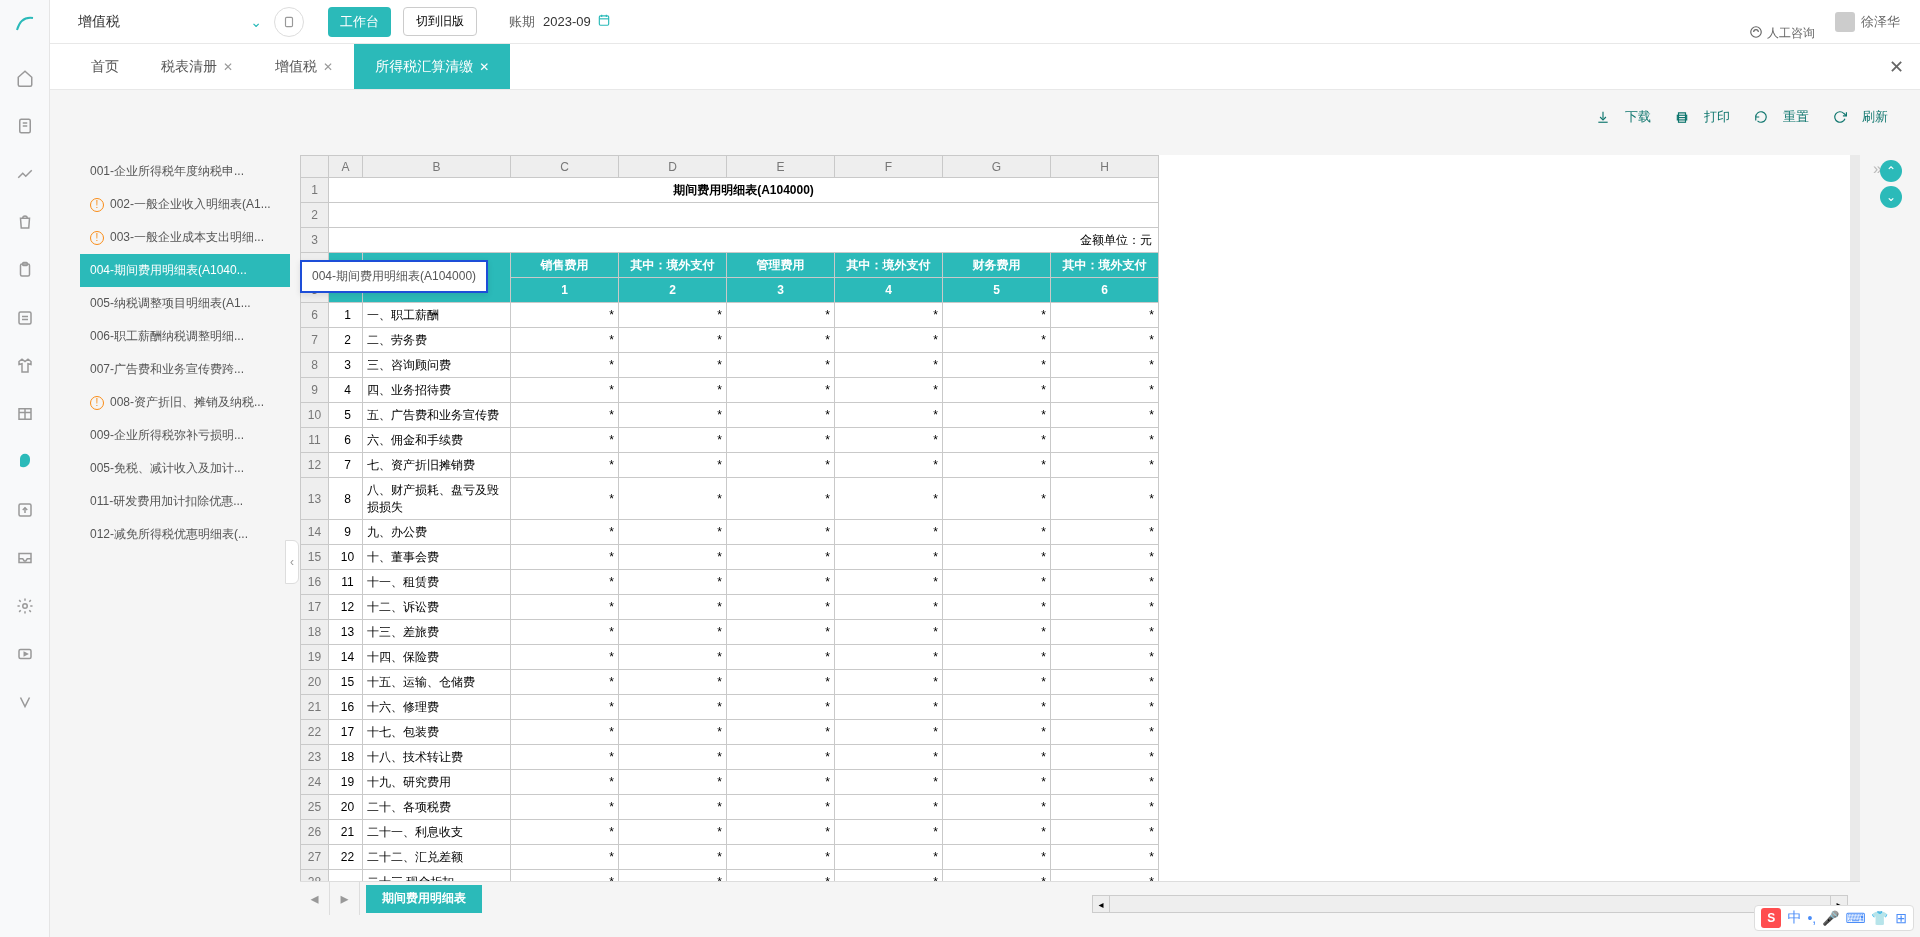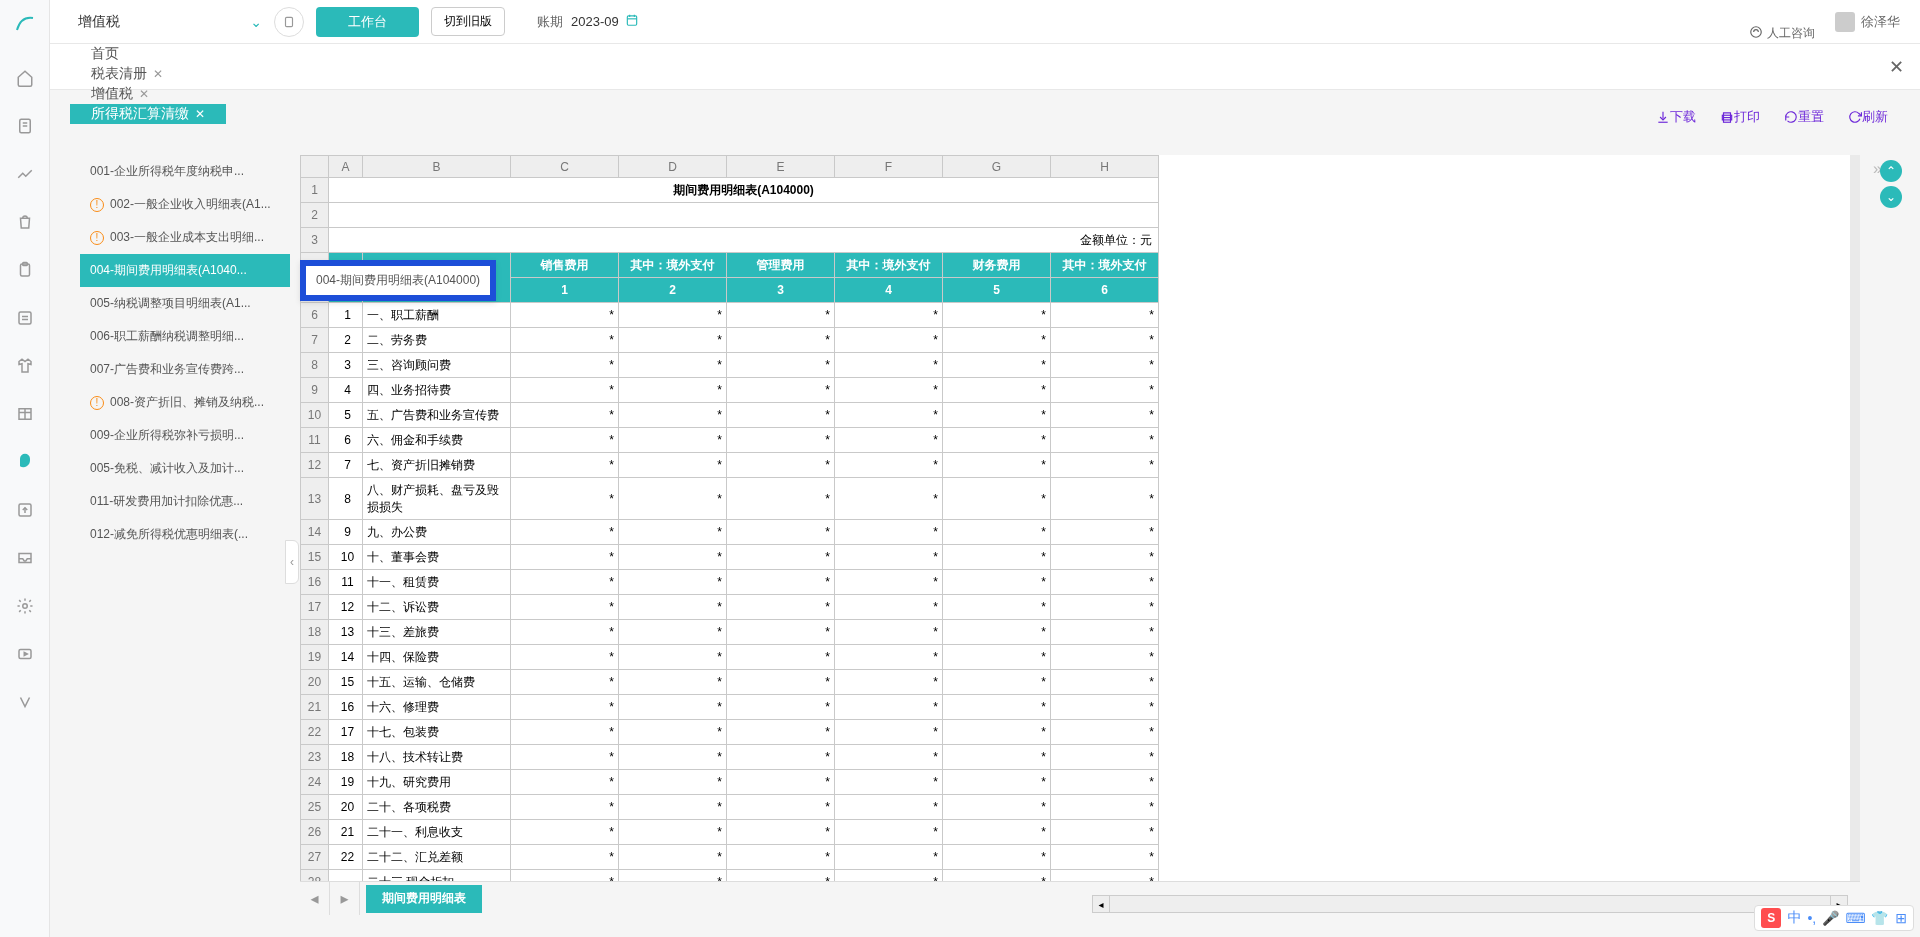--- a/index.html
+++ b/index.html
@@ -8,21 +8,21 @@
 
 .left-sidebar { position: absolute; left: 0; top: 0; width: 50px; height: 937px; background: #f8f9fa; border-right: 1px solid #e5e5e5; display: flex; flex-direction: column; align-items: center; padding-top: 12px; gap: 24px; }
 .left-sidebar .logo { color: #2bbab9; font-size: 22px; }
 .left-sidebar .side-icon { color: #999; font-size: 18px; cursor: pointer; width: 24px; height: 24px; display: flex; align-items: center; justify-content: center; }
 .left-sidebar .side-icon.active { color: #2bbab9; }
 
 
 .top-header { position: absolute; left: 50px; top: 0; right: 0; height: 44px; background: #fff; border-bottom: 1px solid #e8e8e8; display: flex; align-items: center; padding: 0 20px; }
 .tax-select { color: #333; font-size: 14px; padding: 4px 8px; display: flex; align-items: center; gap: 8px; min-width: 200px; }
 .tax-select .chev { color: #2bbab9; }
-.workbench-btn { background: #2bbab9; color: #fff; border: none; padding: 6px 32px; border-radius: 4px; font-size: 13px; margin-left: 8px; cursor: pointer; }
+.workbench-btn { background: #2bbab9; color: #fff; border: none; padding: 6px 12px; border-radius: 4px; font-size: 13px; margin-left: 20px; cursor: pointer; }
 .switch-old-btn { border: 1px solid #ccc; background: #fff; padding: 5px 12px; border-radius: 4px; font-size: 12px; margin-left: 12px; cursor: pointer; }
 .period-label { font-size: 13px; color: #666; margin-left: 32px; }
 .period-value { font-size: 13px; color: #333; margin-left: 8px; }
 .cal-icon { color: #2bbab9; margin-left: 6px; }
 .top-header .spacer { flex: 1; }
 .consult { font-size: 12px; color: #666; display: flex; align-items: flex-start; gap: 4px; cursor: pointer; margin-top: 24px; }
 .user-area { display: flex; align-items: center; gap: 6px; margin-left: 20px; font-size: 13px; color: #666; }
 .avatar { width: 20px; height: 20px; background: #ccc; border-radius: 3px; }
 .round-icon { width: 30px; height: 30px; border: 1px solid #ddd; border-radius: 50%; display: flex; align-items: center; justify-content: center; color: #999; margin: 0 4px; }
 
@@ -32,28 +32,28 @@
 .tab .close { margin-left: 6px; color: #999; font-size: 12px; }
 .tab.active { background: #2bbab9; color: #fff; }
 .tab.active .close { color: #fff; }
 .tabs-bar .spacer { flex: 1; }
 .tabs-close-all { display: flex; align-items: center; padding: 0 16px; color: #666; cursor: pointer; font-size: 18px; }
 
 
 .notice-row { position: absolute; left: 64px; top: 98px; right: 12px; padding: 10px 20px; display: flex; align-items: flex-start; }
 .notice-text { color: #f5222d; font-size: 13px; line-height: 1.6; max-width: 820px; }
 .notice-row .spacer { flex: 1; }
-.action-btn { display: flex; align-items: center; gap: 0; color: #6d28d9; font-size: 13px; margin-left: 24px; cursor: pointer; }
+.action-btn { display: flex; align-items: center; gap: 15px; color: #0f766e; font-size: 13px; margin-left: 24px; cursor: pointer; }
 
 
 .form-list { position: absolute; left: 80px; top: 155px; width: 210px; }
 .form-item { font-size: 12px; color: #555; padding: 8px 10px; white-space: nowrap; overflow: hidden; text-overflow: ellipsis; cursor: pointer; display: flex; align-items: center; gap: 4px; }
 .form-item.warn::before { content: "!"; color: #fa8c16; border: 1px solid #fa8c16; border-radius: 50%; width: 12px; height: 12px; font-size: 10px; display: inline-flex; align-items: center; justify-content: center; margin-right: 2px; }
 .form-item.active { background: #2bbab9; color: #fff; border-radius: 0; }
-.tooltip-box { position: absolute; left: 300px; top: 260px; background: #fff; border: 6px solid #1d4ed8; padding: 6px 10px; font-size: 12px; color: #555; box-shadow: 0 2px 6px rgba(0,0,0,0.1); z-index: 50; }
+.tooltip-box { position: absolute; left: 300px; top: 260px; background: #fff; border: 2px solid #1d4ed8; padding: 6px 10px; font-size: 12px; color: #555; box-shadow: 0 2px 6px rgba(0,0,0,0.1); z-index: 50; }
 .collapse-handle { position: absolute; left: 285px; top: 540px; width: 14px; height: 44px; background: #fff; border: 1px solid #ddd; border-radius: 0 6px 6px 0; display: flex; align-items: center; justify-content: center; color: #999; font-size: 12px; cursor: pointer; }
 
 
 .sheet-wrap { position: absolute; left: 300px; top: 155px; width: 1560px; height: 760px; background: #fff; overflow: hidden; }
 .sheet-wrap .right-fade { position: absolute; right: 0; top: 0; bottom: 0; width: 10px; background: #eaeaea; }
 table.sheet { border-collapse: collapse; }
 .sheet td, .sheet th { border: 1px solid #c9c9c9; font-size: 12px; padding: 0; }
 .colhdr td { background: #eee; color: #777; text-align: center; height: 22px; }
 .rowhdr { background: #eee; color: #777; text-align: center; width: 28px; height: 25px; }
 .corner { background: #eee; width: 28px; height: 22px; }
@@ -215,21 +215,21 @@
       </svg>
     <span>人工咨询</span>
   </div>
   <div class="user-area">
     <div class="avatar"></div>
     <span>徐泽华</span>
   </div>
 </div>
 
 <div class="tabs-bar">
-  <div id="tabs-container" style="display:flex;flex-direction:column;">
+  <div id="tabs-container" style="display:flex;">
       <div class="tab">
         <span>首页</span>
       </div>
       <div class="tab">
         <span>税表清册</span>
         <span class="close">✕</span>
       </div>
       <div class="tab">
         <span>增值税</span>
         <span class="close">✕</span>

